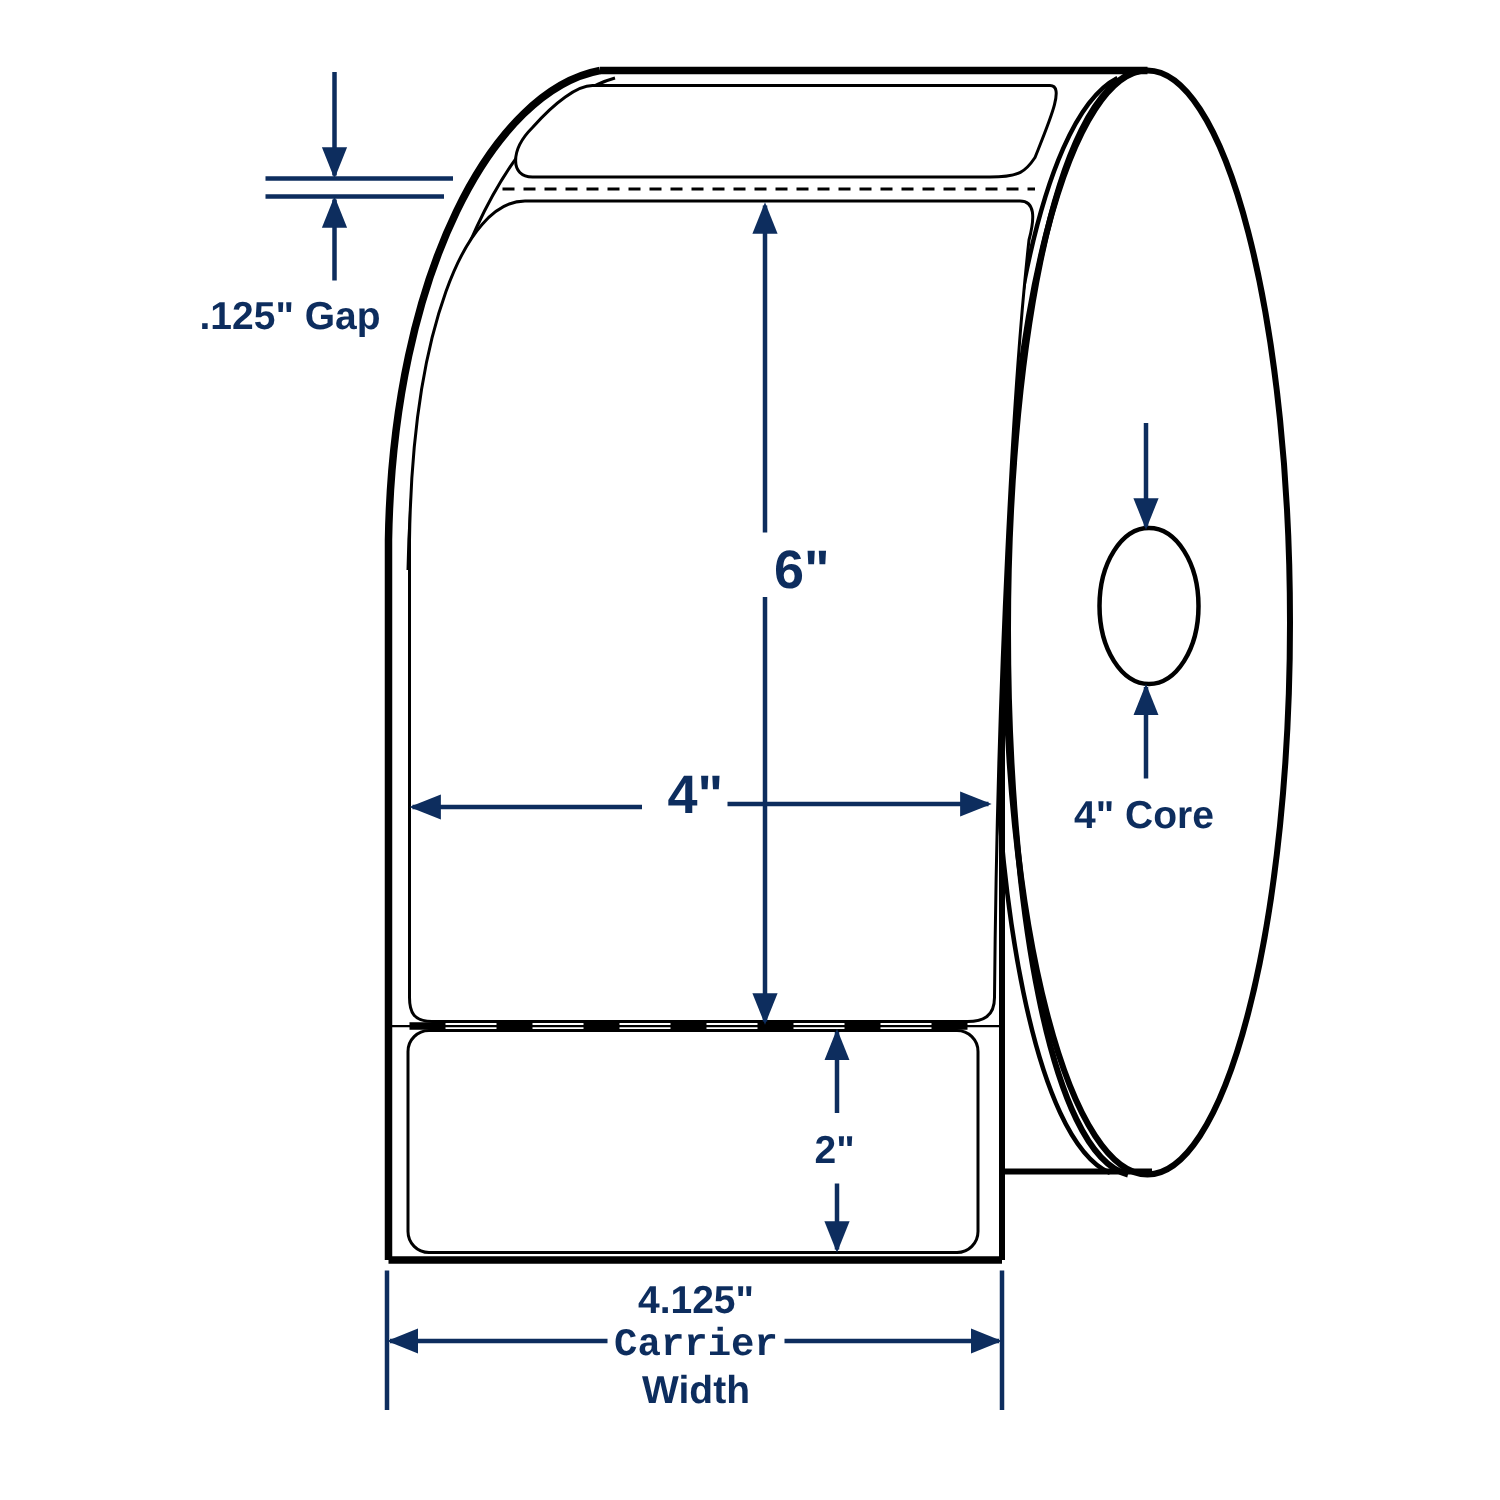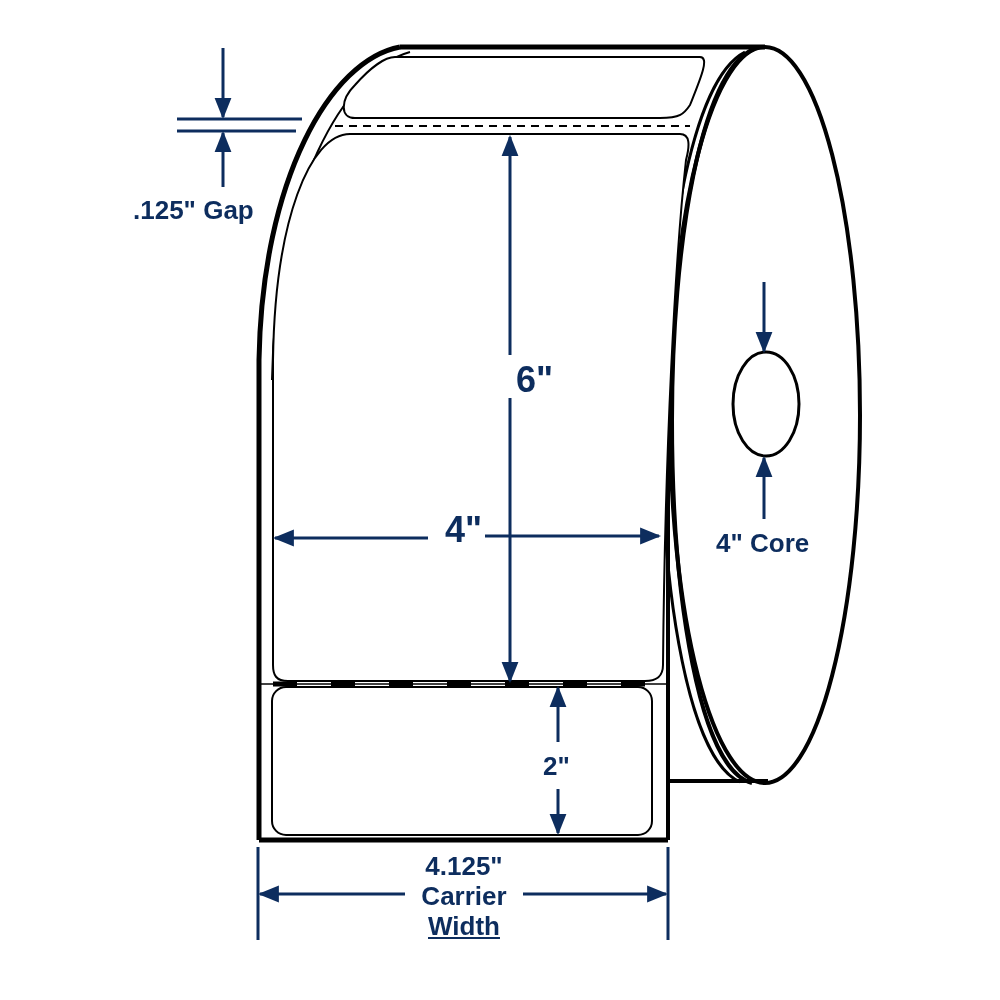--- a/index.html
+++ b/index.html
@@ -82,15 +82,15 @@
   </g>
 </svg>
 
 <div class="lbl dim-med" style="left:133px; top:197px;">.125" Gap</div>
 <div class="lbl dim-big" style="left:516px; top:362px;">6"</div>
 <div class="lbl dim-big" style="left:445px; top:512px;">4"</div>
 <div class="lbl dim-med" style="left:716px; top:530px;">4" Core</div>
 <div class="lbl dim-med" style="left:543px; top:753px;">2"</div>
 <div class="lbl dim-med center" style="left:404px; top:853px; width:120px;">
   <div>4.125"</div>
-  <div style="margin-top:4px;">Carrier</div>
-  <div style="margin-top:4px;text-decoration:underline;">Width</div>
+  <div style="margin-top:4px;font-family:Liberation Mono, monospace;">Carrier</div>
+  <div style="margin-top:4px;">Width</div>
 </div>
 
 </body></html>

